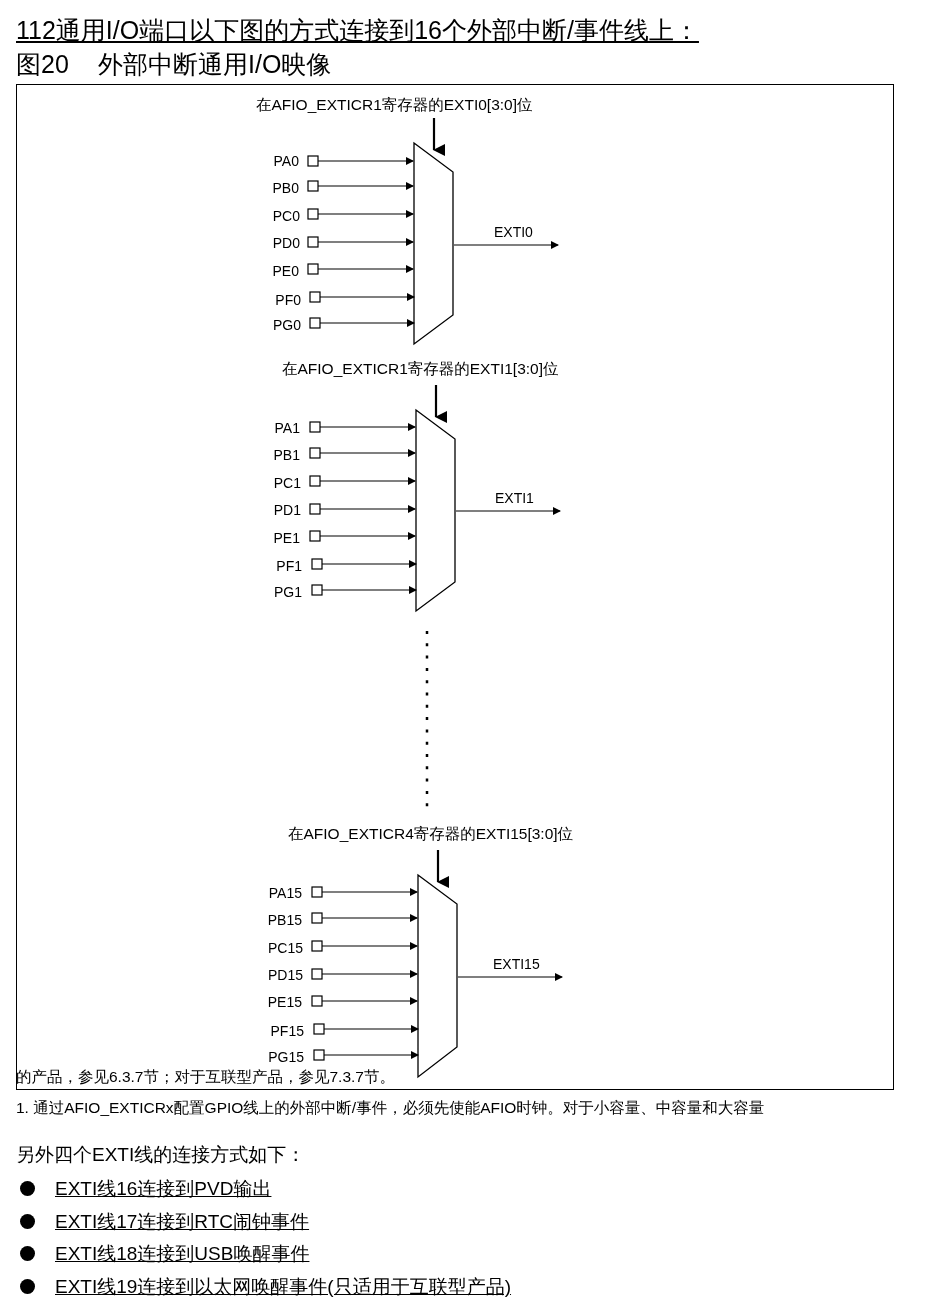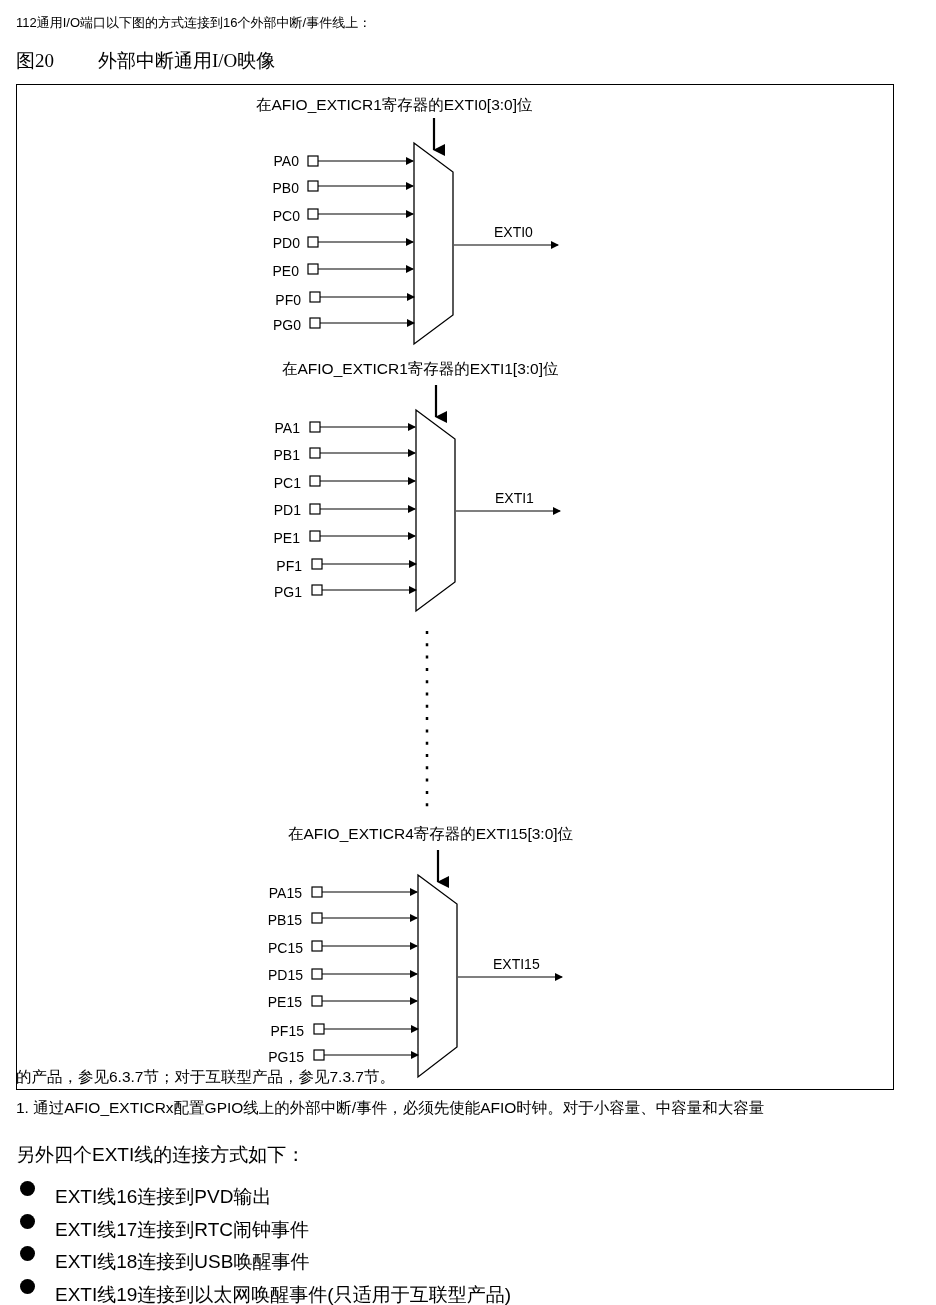--- a/index.html
+++ b/index.html
@@ -1,34 +1,34 @@
 <!DOCTYPE html>
 <html><head>
 <meta charset="utf-8">
 <style>
   html, body { margin:0; padding:0; background:#ffffff; }
   body { width:936px; height:1305px; position:relative; overflow:hidden;
          font-family:"Liberation Sans","DejaVu Sans",sans-serif; color:#000; }
   .line { position:absolute; left:16px; white-space:nowrap; }
-  .intro { top:14px; font-size:13px; }
-  .caption { top:48px; font-size:19px;font-family:Liberation Serif, serif; }
+  .intro { top:14px; font-size:25px;text-decoration:underline; }
+  .caption { top:48px; font-size:25px; }
   .caption .fig-no { display:inline-block; width:82px; }
   .figure-frame { position:absolute; left:16px; top:84px; width:878px; height:1006px;
                   border:1.5px solid #000; box-sizing:border-box; }
   svg.diagram { position:absolute; left:0; top:0; }
   .diagram text { font-family:"Liberation Sans","DejaVu Sans",sans-serif; fill:#000; }
   .note { font-size:15.5px; line-height:23px; }
   .note1 { top:1096px; }
   .note2 { top:1065px; }
   .subhead { top:1142px; font-size:19px; }
   .bullets { position:absolute; left:16px; top:1176px; margin:0; padding:0; list-style:none; }
   .bullets li { position:relative; height:32.5px; font-size:19px; white-space:nowrap; }
   .bullets .dot { position:absolute; left:4px; top:5px; width:15px; height:15px;
                   border-radius:50%; background:#000; }
-  .bullets .txt { position:absolute; left:39px; top:8px; }
+  .bullets .txt { position:absolute; left:39px; top:0;text-decoration:underline; }
 </style>
 </head>
 <body>
 
 <div class="line intro">112通用I/O端口以下图的方式连接到16个外部中断/事件线上：</div>
 <div class="line caption">
   <span class="fig-no">图20</span><span>外部中断通用I/O映像</span>
 </div>
 
 <div class="figure-frame"></div>

